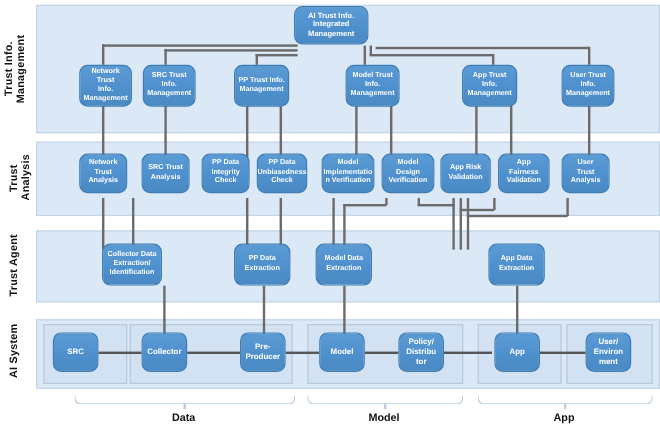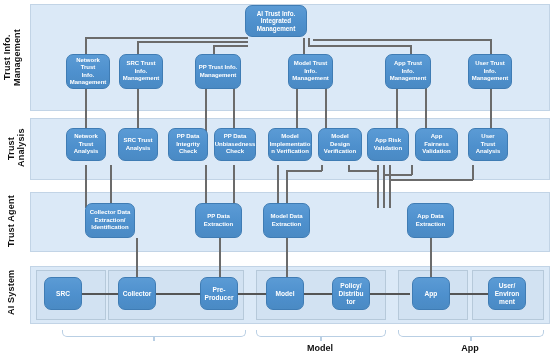--- a/index.html
+++ b/index.html
@@ -191,20 +191,21 @@
   <div class="node sys" style="left:332px;top:277px;width:38px;height:33px;">Policy/
 Distribu
 tor</div>
   <div class="node sys" style="left:412px;top:277px;width:38px;height:33px;">App</div>
   <div class="node sys" style="left:488px;top:277px;width:38px;height:33px;">User/
 Environ
 ment</div>
 
   <div class="brk" style="left:62px;top:330px;width:182px;"></div>
   <div class="brk-tick" style="left:153px;top:336px;"></div>
+  <div class="brk-label" style="left:62px;top:343px;width:182px;">Data</div>
 
   <div class="brk" style="left:256px;top:330px;width:128px;"></div>
   <div class="brk-tick" style="left:320px;top:336px;"></div>
   <div class="brk-label" style="left:256px;top:343px;width:128px;">Model</div>
 
   <div class="brk" style="left:398px;top:330px;width:144px;"></div>
   <div class="brk-tick" style="left:470px;top:336px;"></div>
   <div class="brk-label" style="left:398px;top:343px;width:144px;">App</div>
 
 </div>

